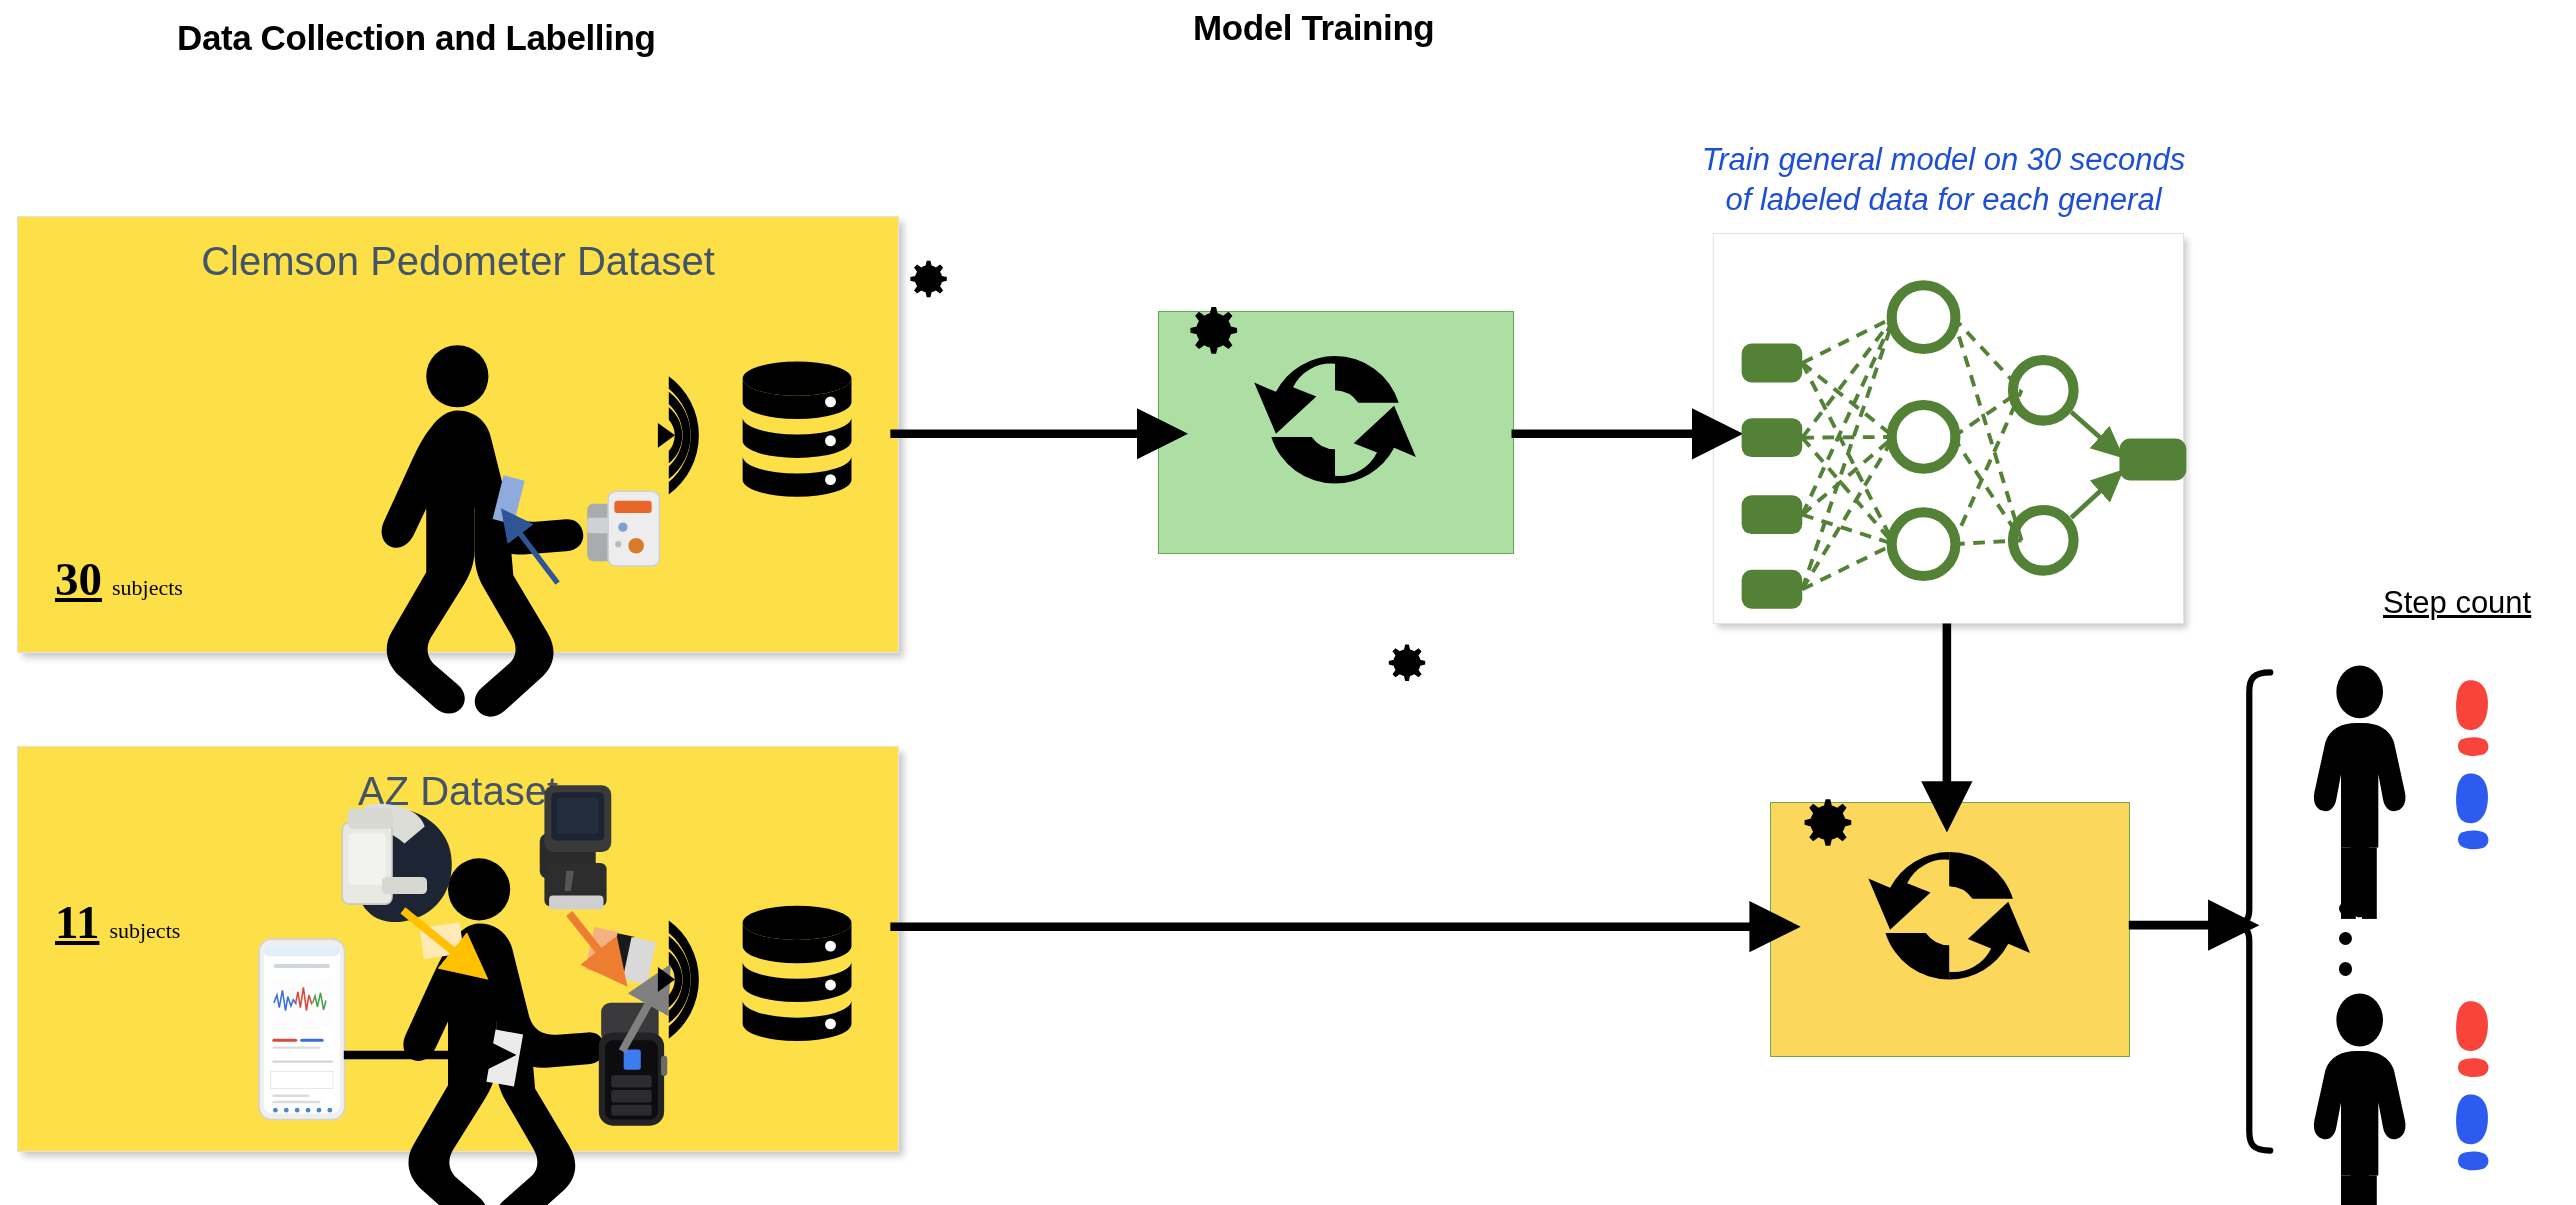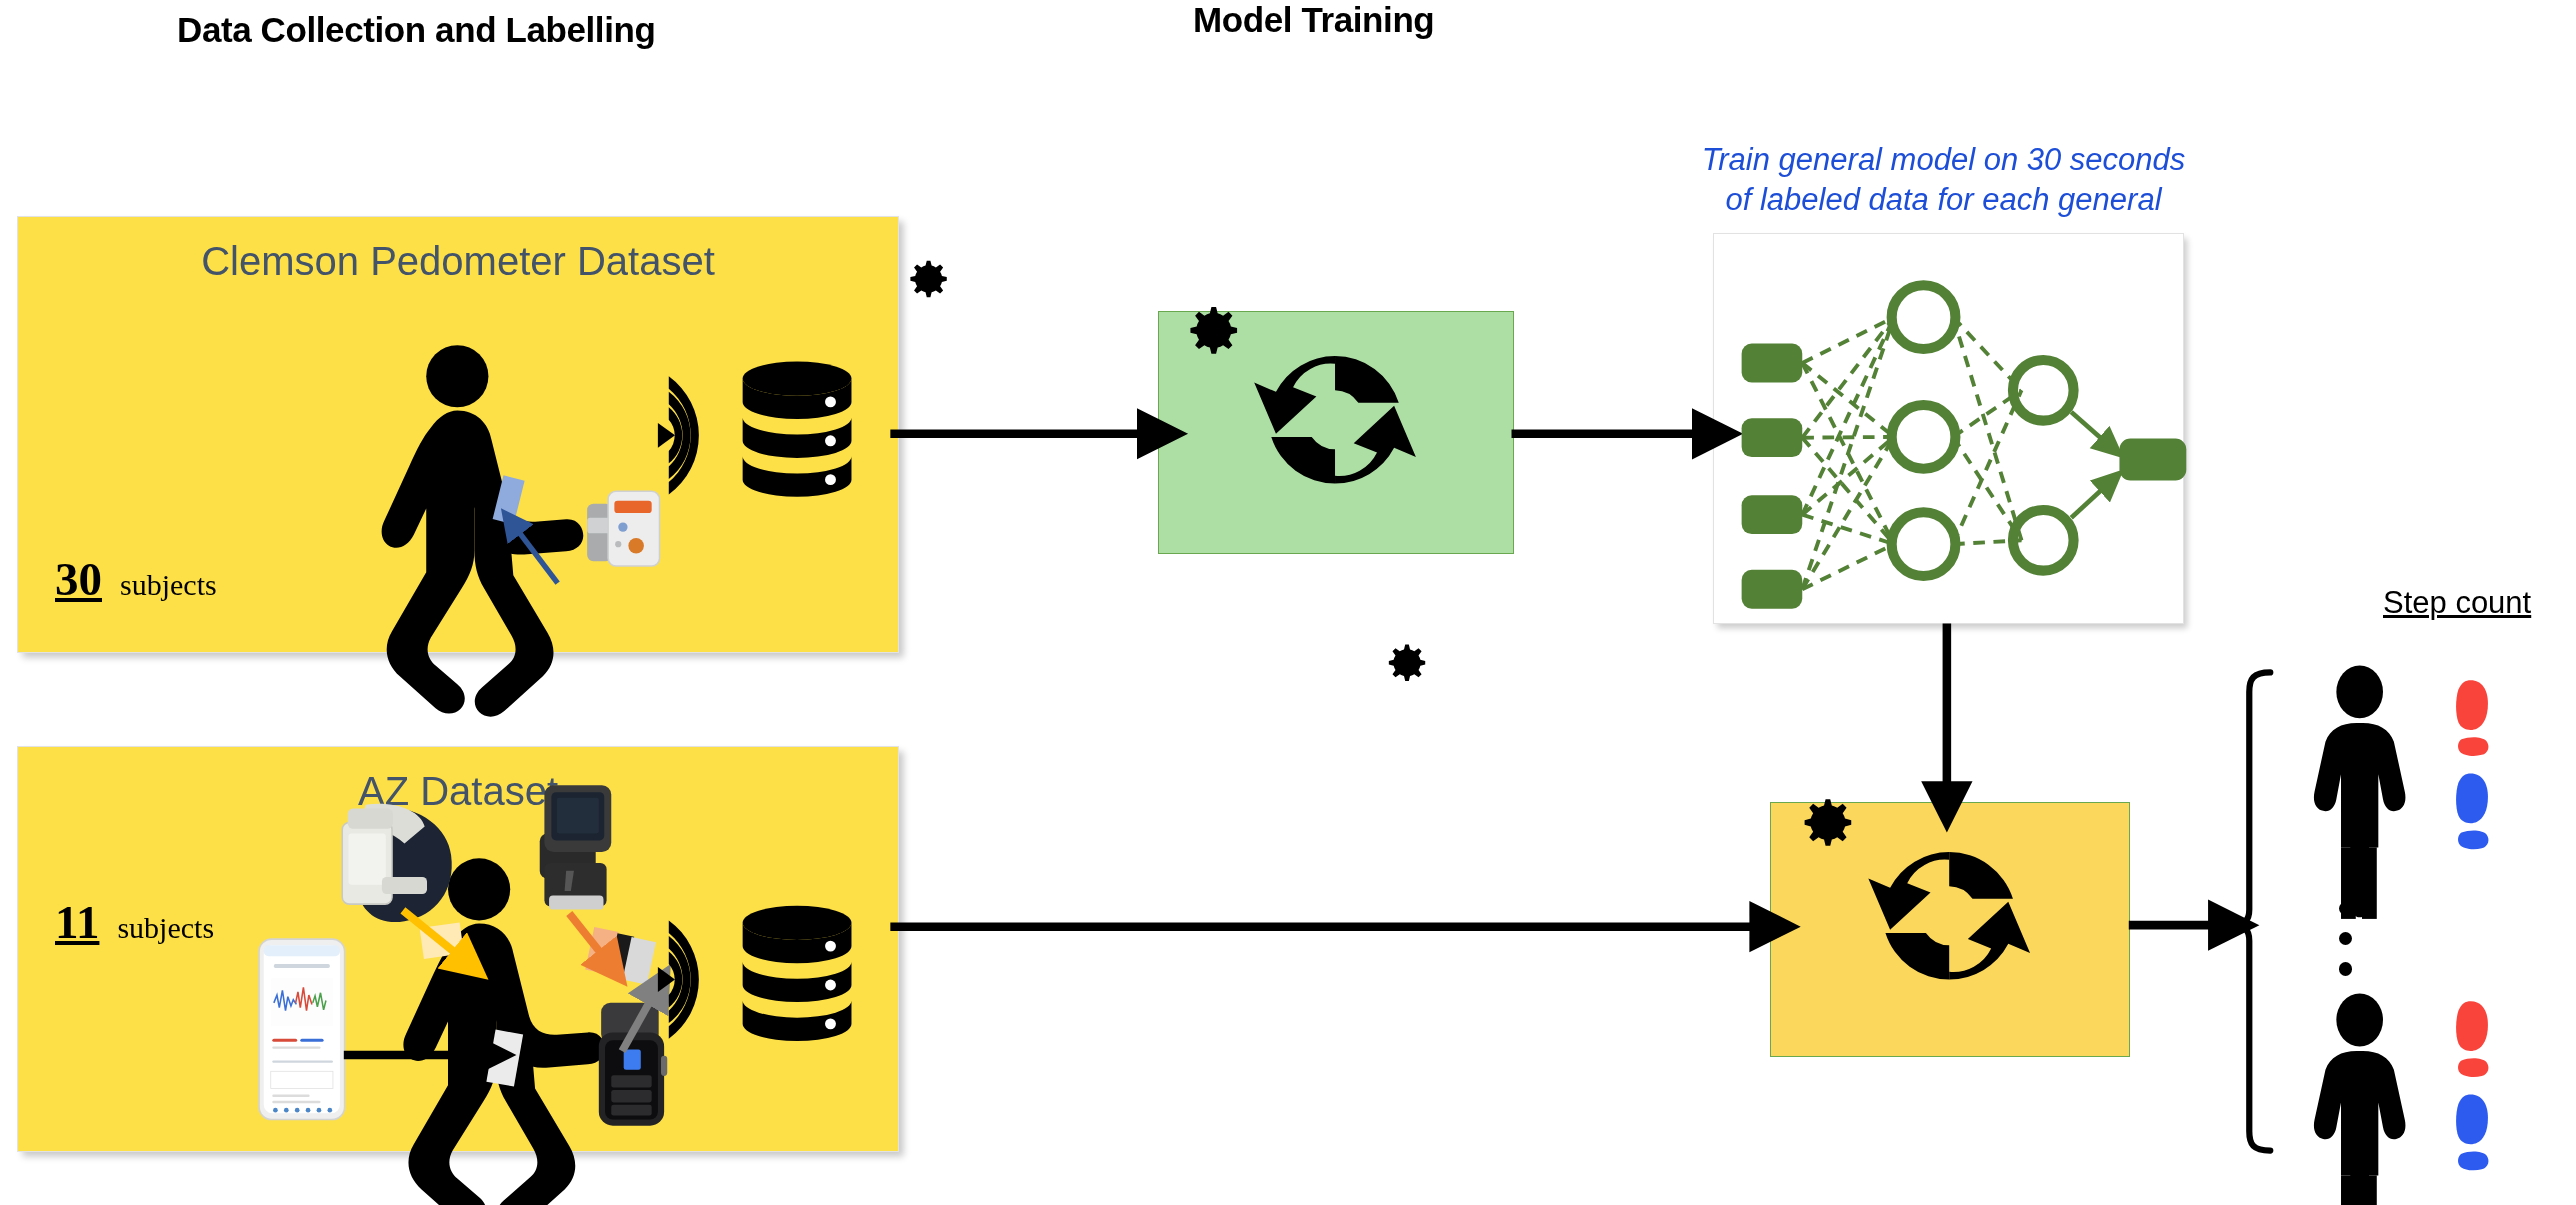--- a/index.html
+++ b/index.html
@@ -2,40 +2,40 @@
 <html style="font-size:12.4px"><head>
 <meta charset="utf-8">
 <style>
   html,body{margin:0;padding:0;background:#ffffff;}
   body{font-family:"Liberation Sans",sans-serif;}
   #stage{position:relative;width:2576px;height:1205px;background:#fff;overflow:hidden;}
 
   .colhead{
     position:absolute;font-weight:bold;color:#000;
     font-family:"Liberation Sans",sans-serif;
-    font-size:35px;letter-spacing:-0.4px;white-space:nowrap;
+    font-size:35px;letter-spacing:-0.4px;white-space:nowrap;margin-top:8px;
   }
 
   .panel{
     position:absolute;background:#fde047;
     border:1.6px solid #e2e2e2;
     box-shadow:4.7px 5.4px 7px rgba(0,0,0,.22);
   }
   .panel-title{
     position:absolute;left:0;right:0;text-align:center;
     color:#42536a;font-size:40px;font-weight:400;
     font-family:"Liberation Sans",sans-serif;
     white-space:nowrap;
   }
   .subjcount{
     position:absolute;white-space:nowrap;color:#000;
     font-family:"Liberation Serif",serif;
   }
   .subjcount .num{font-size:47px;font-weight:bold;letter-spacing:0px;text-decoration:underline;}
-  .subjcount .unit{font-size:30px;font-weight:400;margin-left:18px;}
+  .subjcount .unit{font-size:22px;font-weight:400;margin-left:10px;}
 
   .italic-note{
     position:absolute;text-align:center;color:#1d4ed8;
     font-style:italic;font-size:31px;line-height:1.28;
     font-family:"Liberation Sans",sans-serif;
   }
 
   .procbox{position:absolute;border:1.6px solid #6aa84f;}
   .procbox.green{background:#addfa5;}
   .procbox.yellow{background:#fbd75b;}

